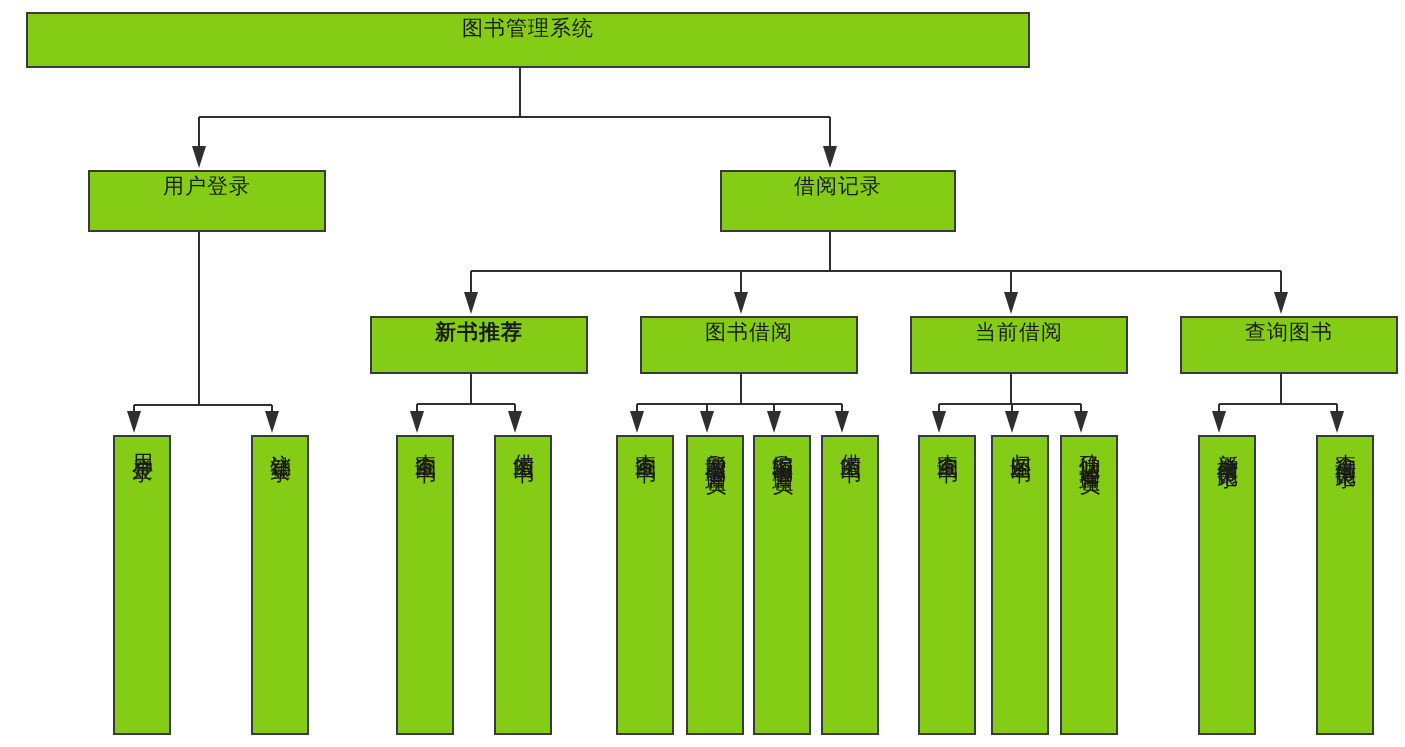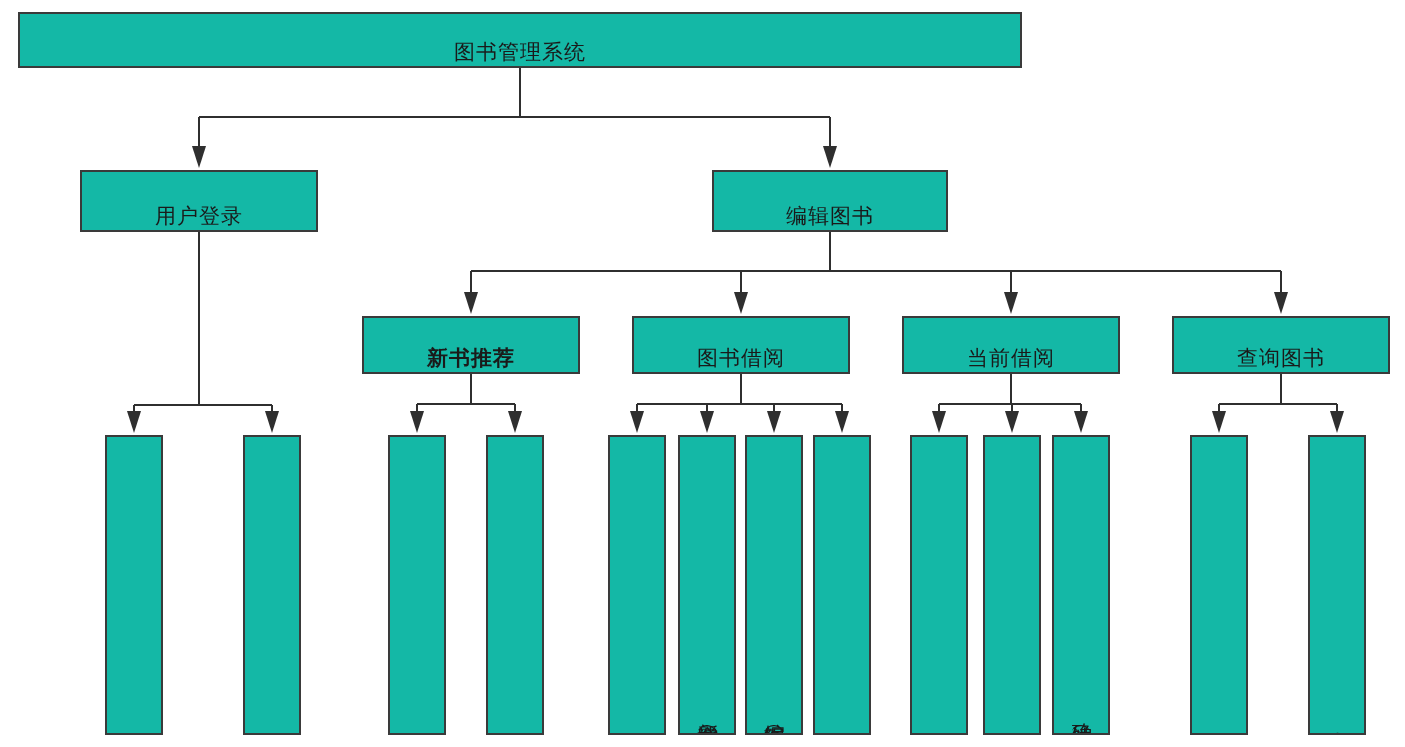--- a/index.html
+++ b/index.html
@@ -23,26 +23,27 @@
     left: 0;
     top: 0;
     width: 1405px;
     height: 747px;
     pointer-events: none;
   }
   .node {
     position: absolute;
     box-sizing: border-box;
     border: 2px solid #3a3a3a;
-    background: #14b8a6;
+    background: #84cc16;
     display: flex;
-    align-items: flex-end;
+    align-items: flex-start;
     justify-content: center;
     color: #1a1a1a;
     overflow: hidden;
+    margin-left: 8px;
   }
   .node.horiz {
     font-size: 21px;
     letter-spacing: 1px;
   }
   .node.vert {
     font-size: 21px;
     letter-spacing: 2px;
   }
   .node.vert .label {
@@ -124,21 +125,21 @@
       <polygon points="1330,411 1344,411 1337,433" fill="#2f2f2f"></polygon>
     </svg>
   <div id="nodes">
       <div class="node horiz" style="left: 18px; top: 12px; width: 1004px; height: 56px;">
         <span class="label">图书管理系统</span>
       </div>
       <div class="node horiz" style="left: 80px; top: 170px; width: 238px; height: 62px;">
         <span class="label">用户登录</span>
       </div>
       <div class="node horiz" style="left: 712px; top: 170px; width: 236px; height: 62px;">
-        <span class="label">编辑图书</span>
+        <span class="label">借阅记录</span>
       </div>
       <div class="node horiz" style="left: 362px; top: 316px; width: 218px; height: 58px; font-weight: bold;">
         <span class="label">新书推荐</span>
       </div>
       <div class="node horiz" style="left: 632px; top: 316px; width: 218px; height: 58px;">
         <span class="label">图书借阅</span>
       </div>
       <div class="node horiz" style="left: 902px; top: 316px; width: 218px; height: 58px;">
         <span class="label">当前借阅</span>
       </div>

